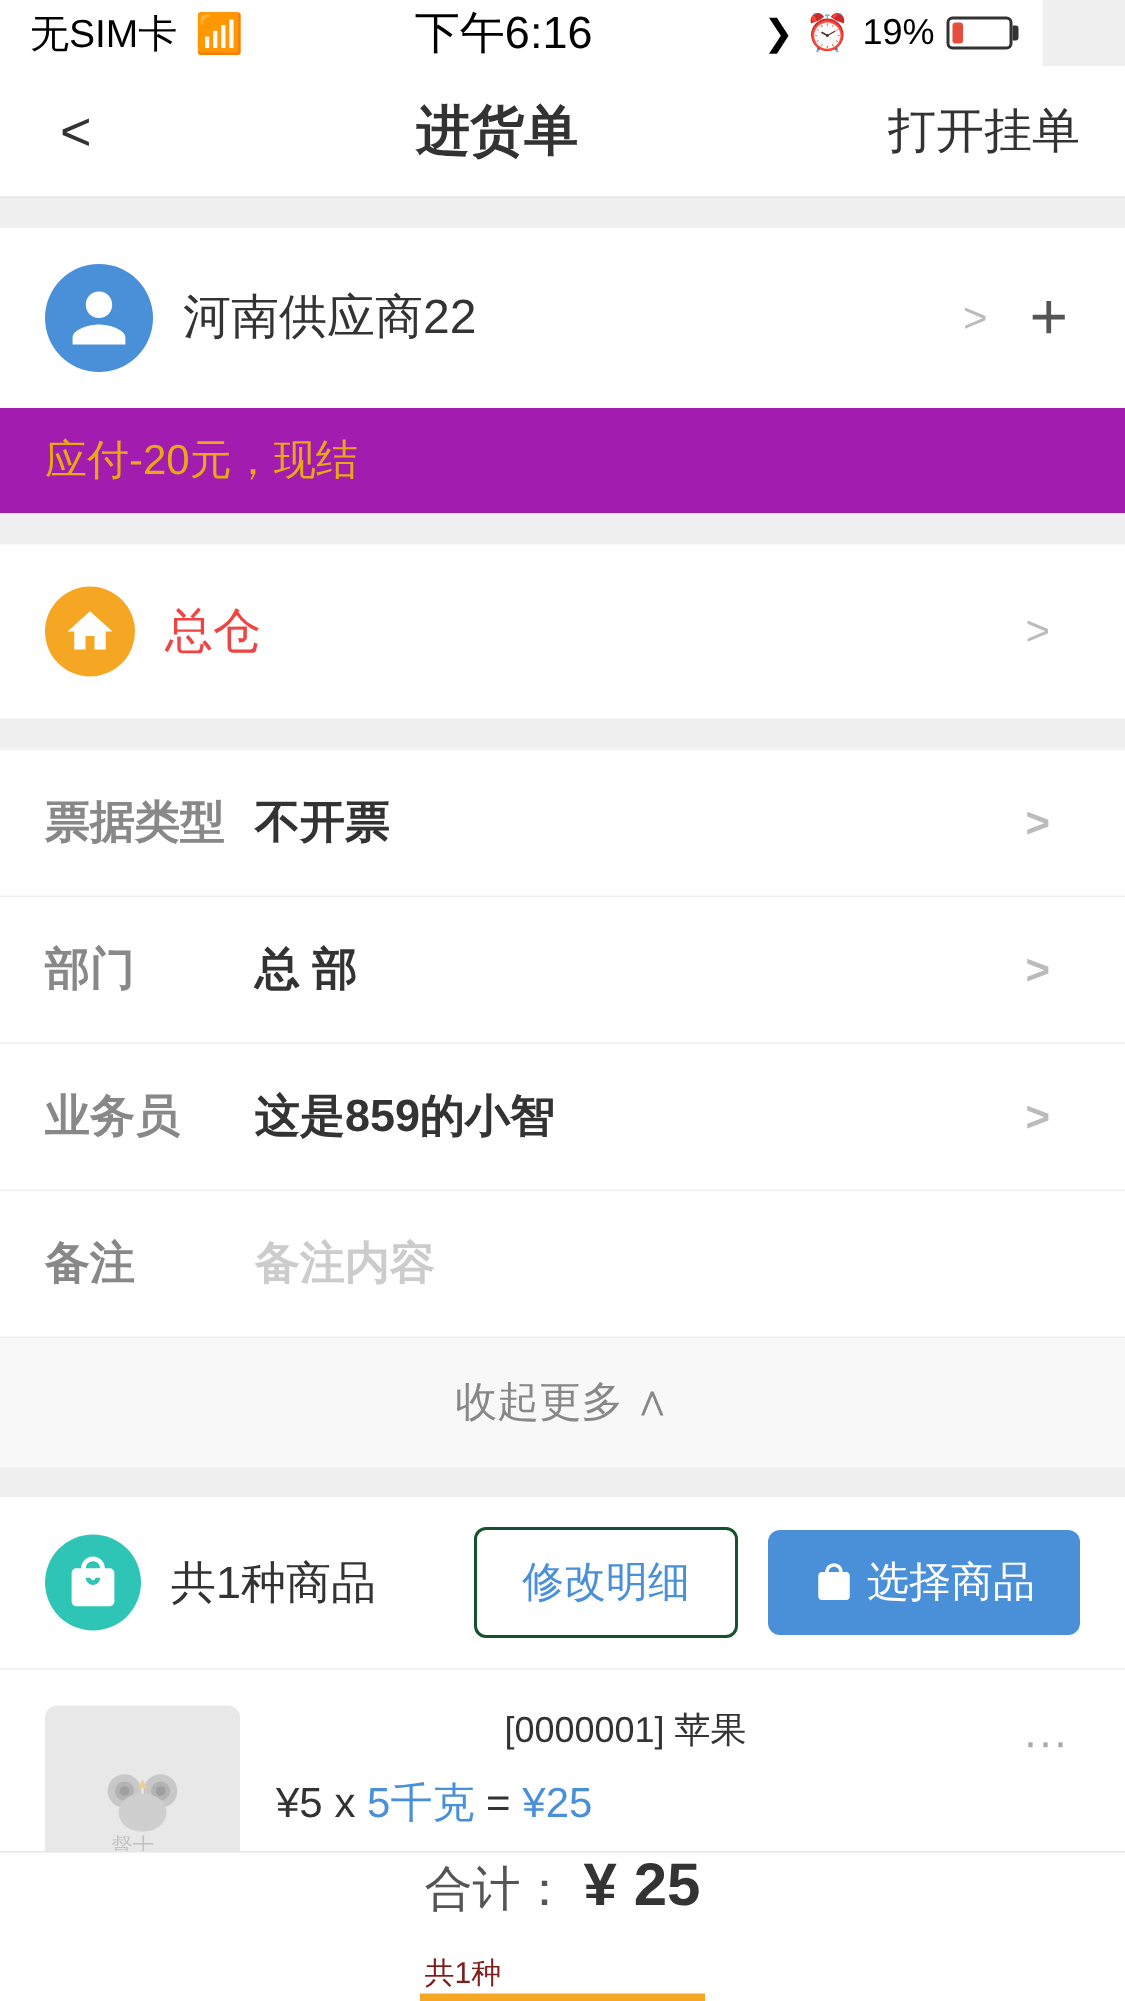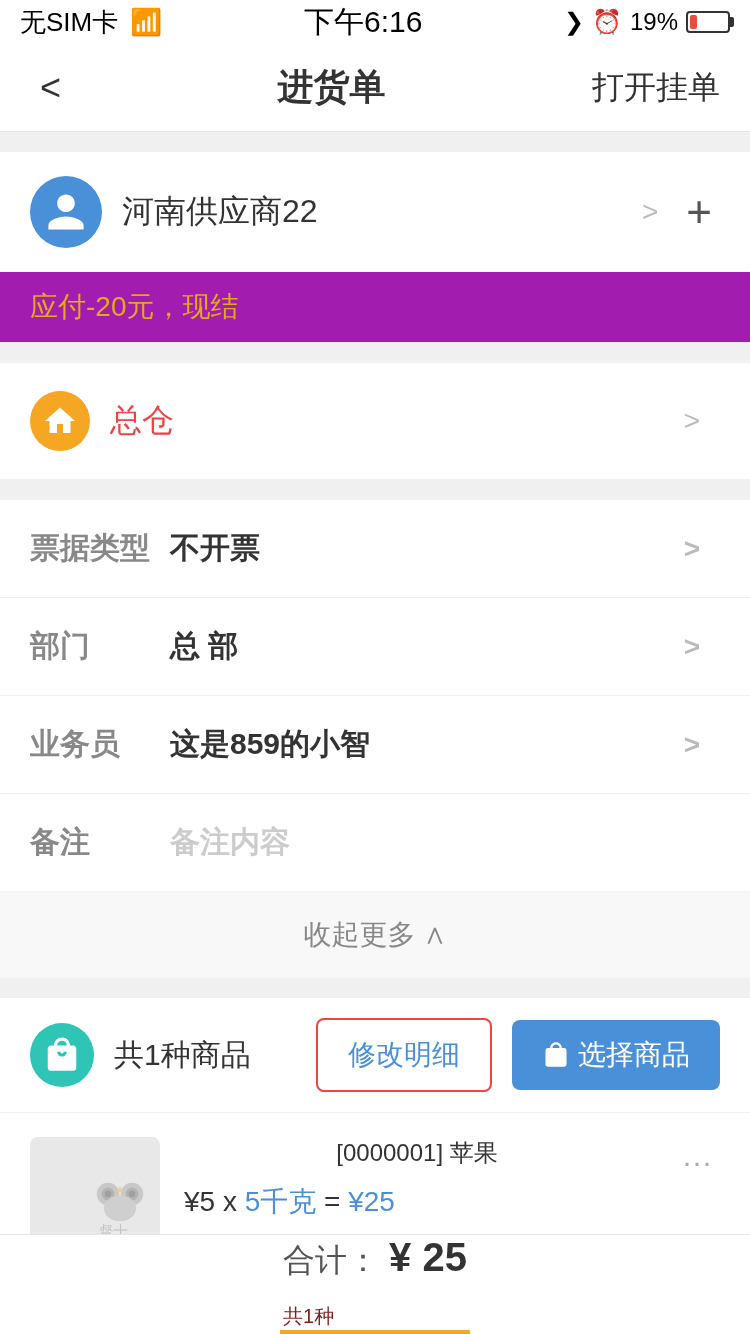--- a/index.html
+++ b/index.html
@@ -8,21 +8,21 @@
       width: 750px;
       min-height: 1334px;
       font-family: -apple-system, "PingFang SC", "Helvetica Neue", sans-serif;
       background: #f0f0f0;
       font-size: 32px;
       color: #333;
     }
 
     
     .status-bar {
-      width: 750px;
+      width: 695px;
       height: 44px;
       background: #fff;
       display: flex;
       align-items: center;
       justify-content: space-between;
       padding: 0 20px;
       font-size: 26px;
       color: #000;
     }
     .status-left { display: flex; align-items: center; gap: 12px; }
@@ -218,21 +218,21 @@
       justify-content: center;
       flex-shrink: 0;
     }
     .product-icon svg { width: 38px; height: 38px; fill: #fff; }
     .product-count {
       flex: 1;
       font-size: 30px;
       color: #333;
     }
     .btn-outline {
-      border: 2px solid #ef4444;
+      border: 2px solid #14532d;
       color: #4a90d9;
       background: #fff;
       padding: 16px 30px;
       border-radius: 8px;
       font-size: 28px;
       cursor: pointer;
     }
     .btn-blue {
       background: #4a90d9;
       color: #fff;
@@ -255,21 +255,21 @@
       border-top: 1px solid #f0f0f0;
       gap: 24px;
     }
     .product-thumb {
       width: 130px;
       height: 130px;
       background: #e8e8e8;
       border-radius: 8px;
       display: flex;
       align-items: center;
-      justify-content: flex-end;
+      justify-content: center;
       flex-shrink: 0;
     }
     .product-thumb svg { width: 80px; height: 80px; opacity: 0.4; }
     .product-info { flex: 1; }
     .product-name {
       font-size: 24px;
       color: #333;
       margin-bottom: 14px;
       text-align: center;
     }

